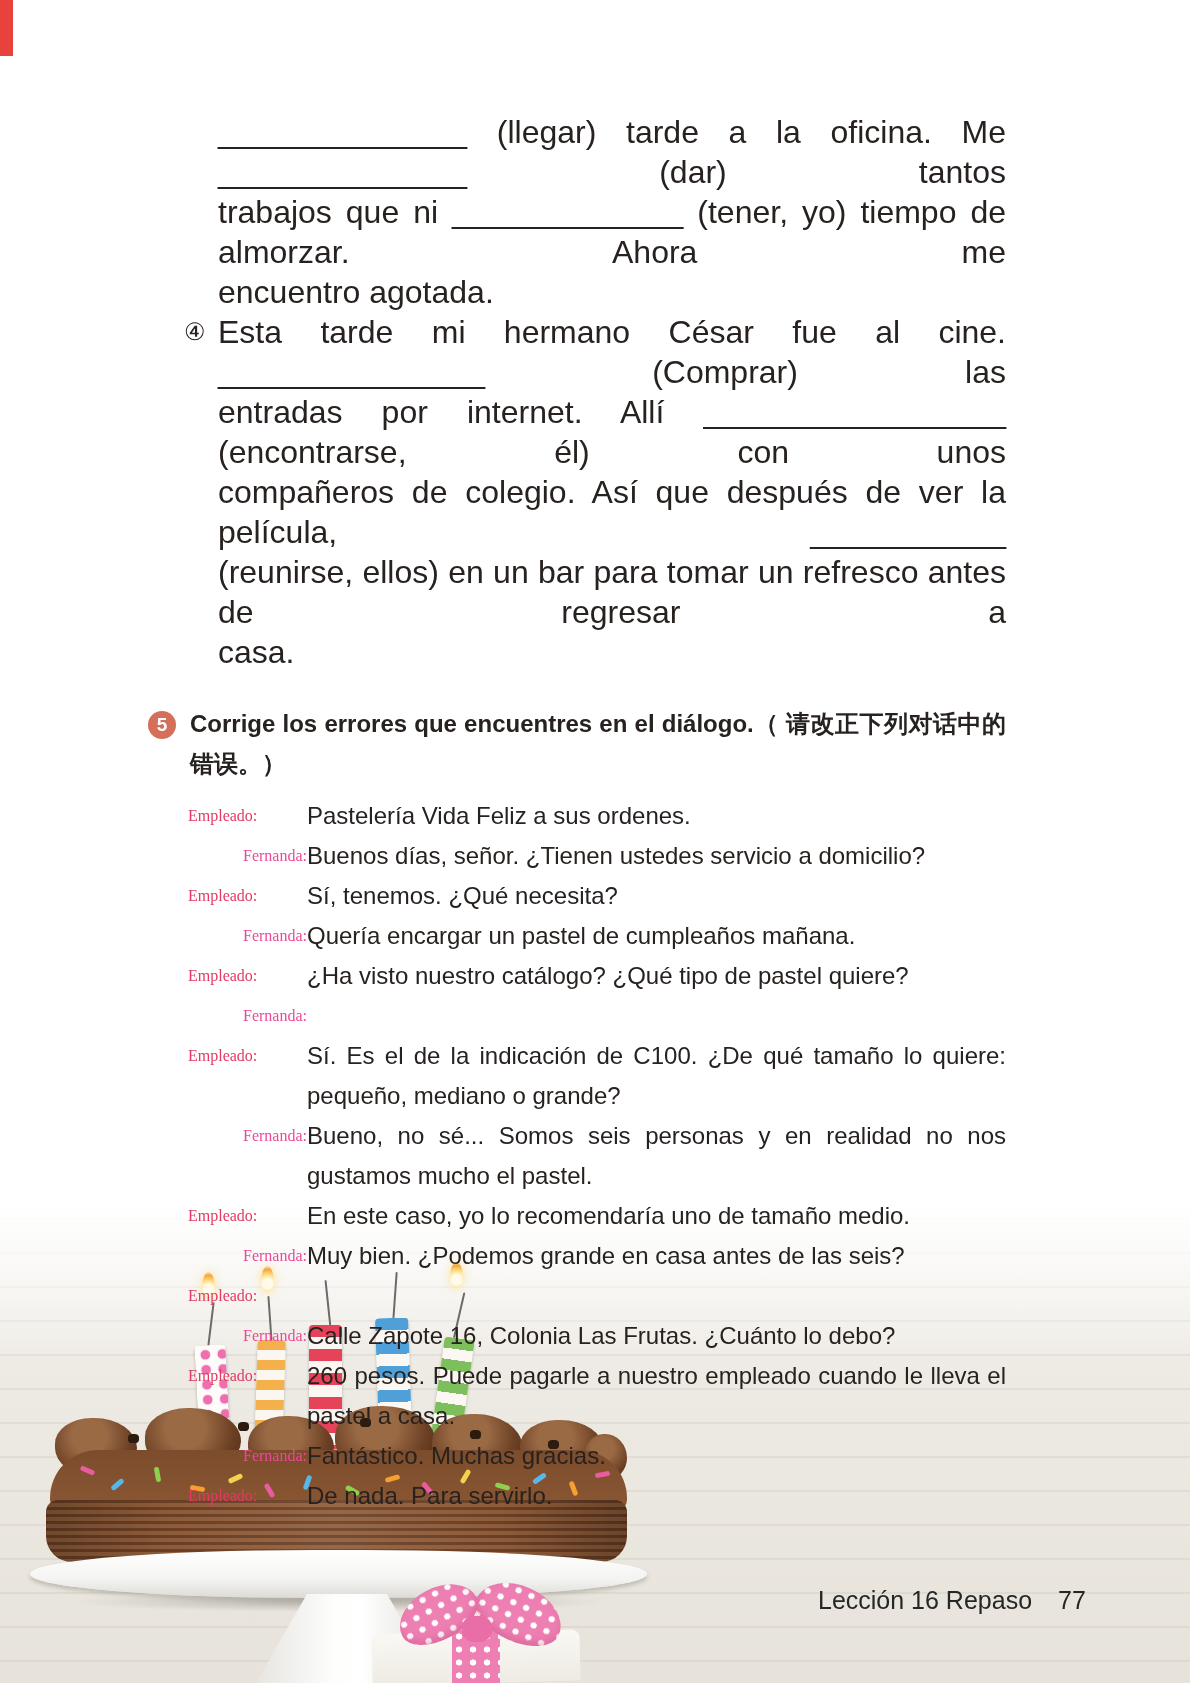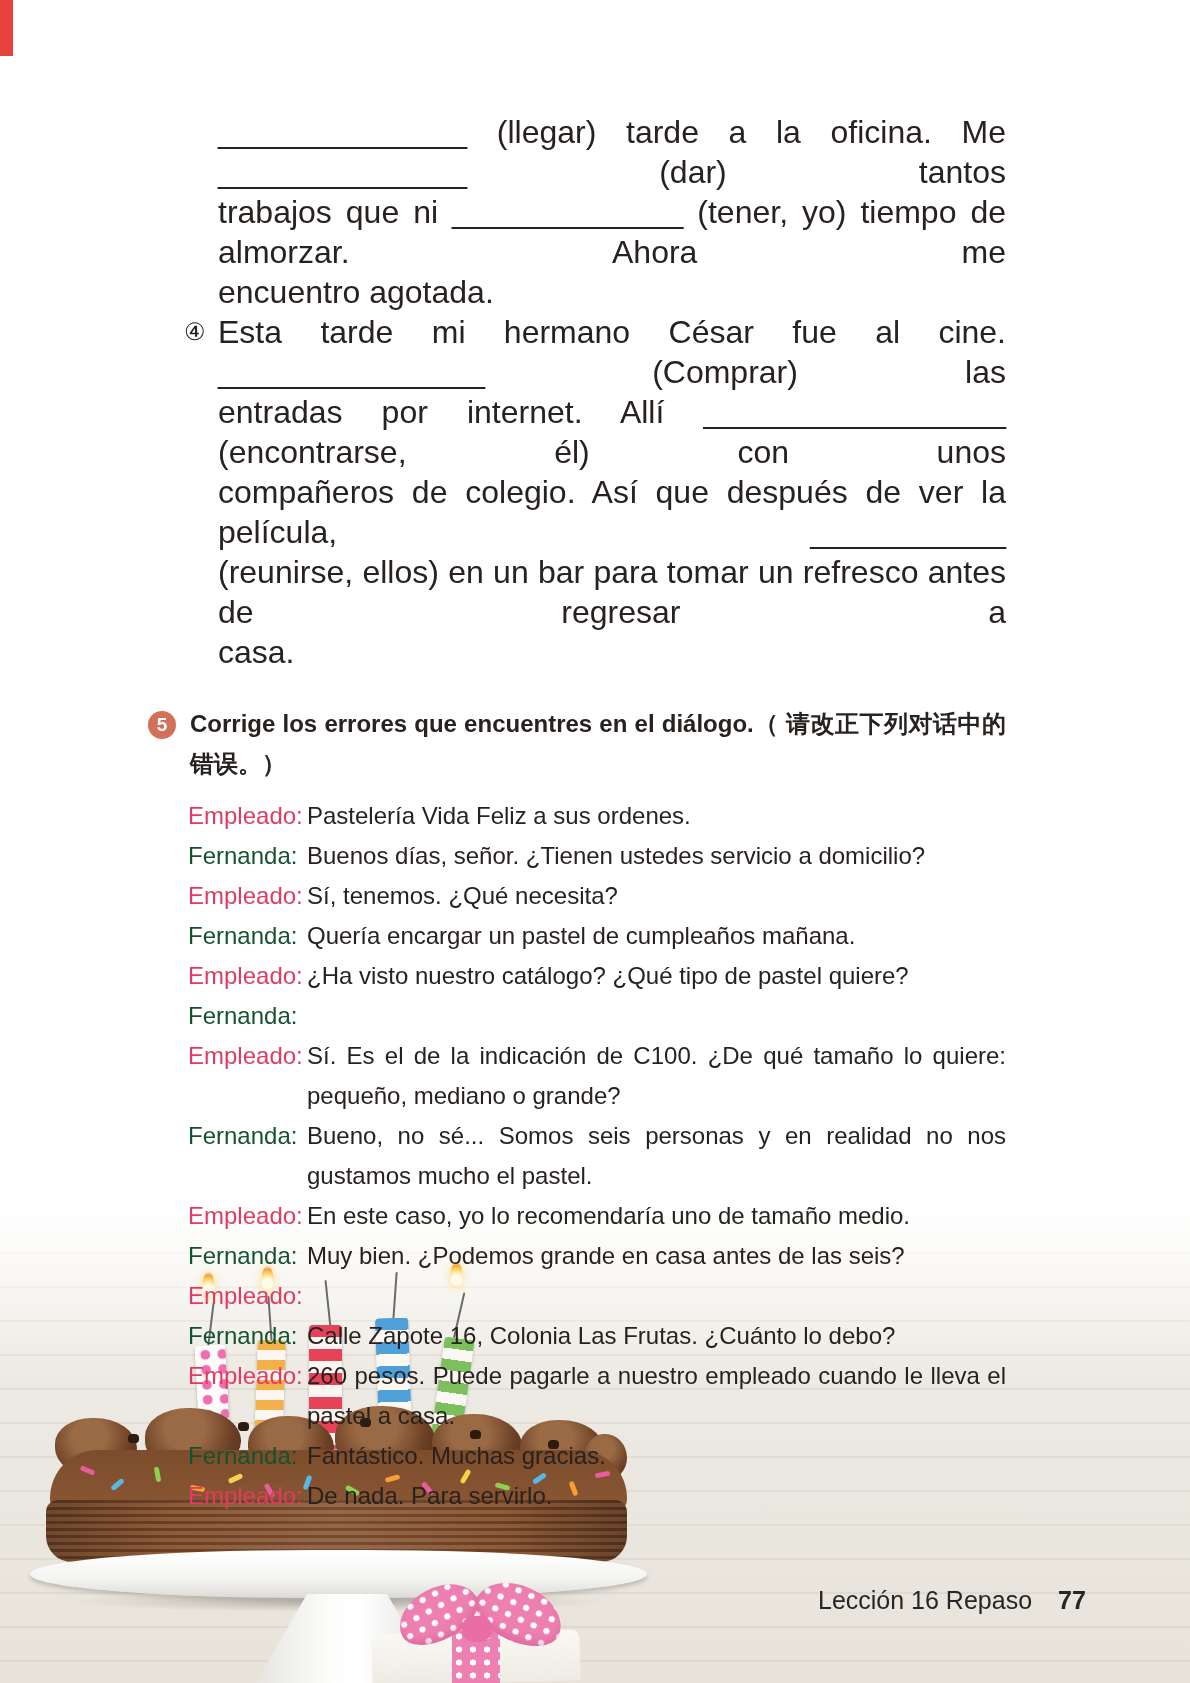--- a/index.html
+++ b/index.html
@@ -15,23 +15,23 @@
   .paraB{position:relative;margin-left:68px;width:788px;}
   .item-marker{position:absolute;left:-34px;top:0;font-size:24px;line-height:40px;}
 
   .ex5-head{position:relative;margin-top:32px;margin-bottom:12px;padding-left:40px;}
   .ex5-badge{position:absolute;left:-2px;top:7px;width:28px;height:28px;border-radius:50%;
              color:#fff;font-size:19px;font-weight:bold;text-align:center;line-height:28px;}
   .headline{font-size:24px;line-height:40px;font-weight:bold;width:816px;}
 
   .dialogue{margin-left:38px;width:818px;}
   .drow{display:flex;align-items:flex-start;}
-  .spk{flex:0 0 119px;font-size:24px;line-height:40px;}
+  .spk{flex:0 0 119px;font-size:16px;line-height:40px;font-family:Liberation Serif, serif;}
   .spk.emp{color:#e23a63;}
-  .spk.fer{color:#14532d;}
+  .spk.fer{color:#ec4899;text-align:right;}
   .utt{flex:1;font-size:24px;line-height:40px;text-align:justify;}
 
   
   .photo{position:absolute;left:0;top:1150px;width:1190px;height:533px;z-index:1;
          background:
            repeating-linear-gradient(180deg, rgba(187,180,167,0.22) 0 2px, rgba(0,0,0,0) 2px 34px),
            linear-gradient(180deg,#f7f5f1 0%,#edeae3 45%,#e7e3db 100%);}
   .photo-fade{position:absolute;left:0;top:0;width:100%;height:210px;
               background:linear-gradient(180deg,#ffffff 0%,#ffffff 26%,rgba(255,255,255,0) 100%);}
   .ph{position:absolute;}
@@ -65,21 +65,21 @@
   .dotted-pink{background-image:radial-gradient(#ffffff 3px, rgba(255,255,255,0) 3.6px);
                background-size:14px 13px;background-color:#ee7fb2;}
   .gift-box{left:372px;top:482px;width:208px;height:51px;border-radius:8px 8px 0 0;
             background:linear-gradient(180deg,#faf8f3,#eeebe4);transform:rotate(-1.5deg);}
   .gift-ribbon{left:452px;top:480px;width:48px;height:53px;}
   .bow-loop{border-radius:50% 50% 50% 50%/56% 56% 44% 44%;box-shadow:inset 0 -4px 8px rgba(190,60,120,0.35);}
   .bow-knot{left:462px;top:466px;width:30px;height:26px;border-radius:42%;background:#e96da6;}
 
   .footer{position:absolute;left:818px;top:1586px;z-index:2;font-size:25px;color:#262626;
           display:flex;align-items:baseline;gap:26px;}
-  .footer .pg{font-weight:bold;}
+  .footer .pg{font-weight:normal;}
 </style>
 </head>
 <body>
 
 <div class="page">
 
   <div class="edge-tab" id="edgeTab" style="background: rgb(232, 66, 60);"></div>
 
   <div class="content">
 

